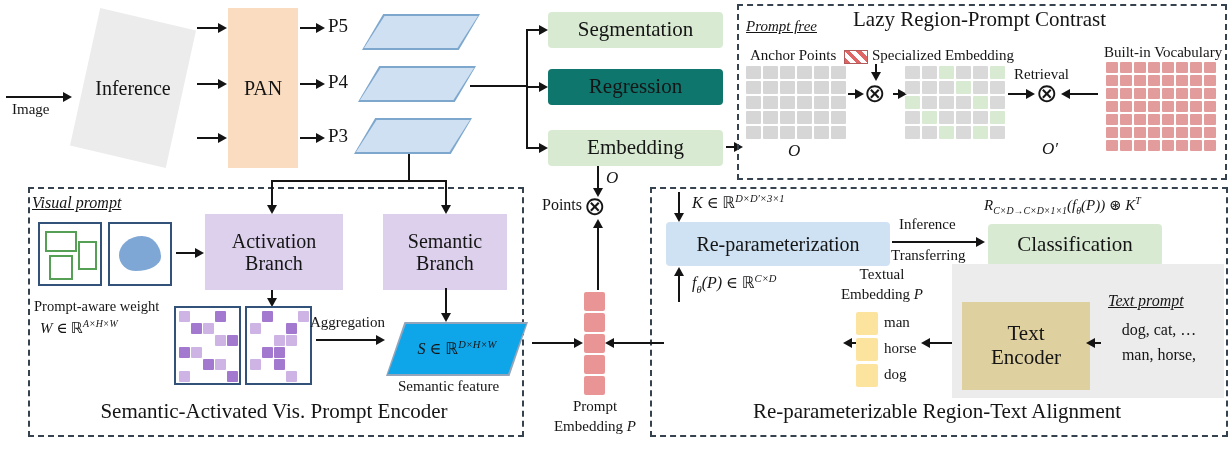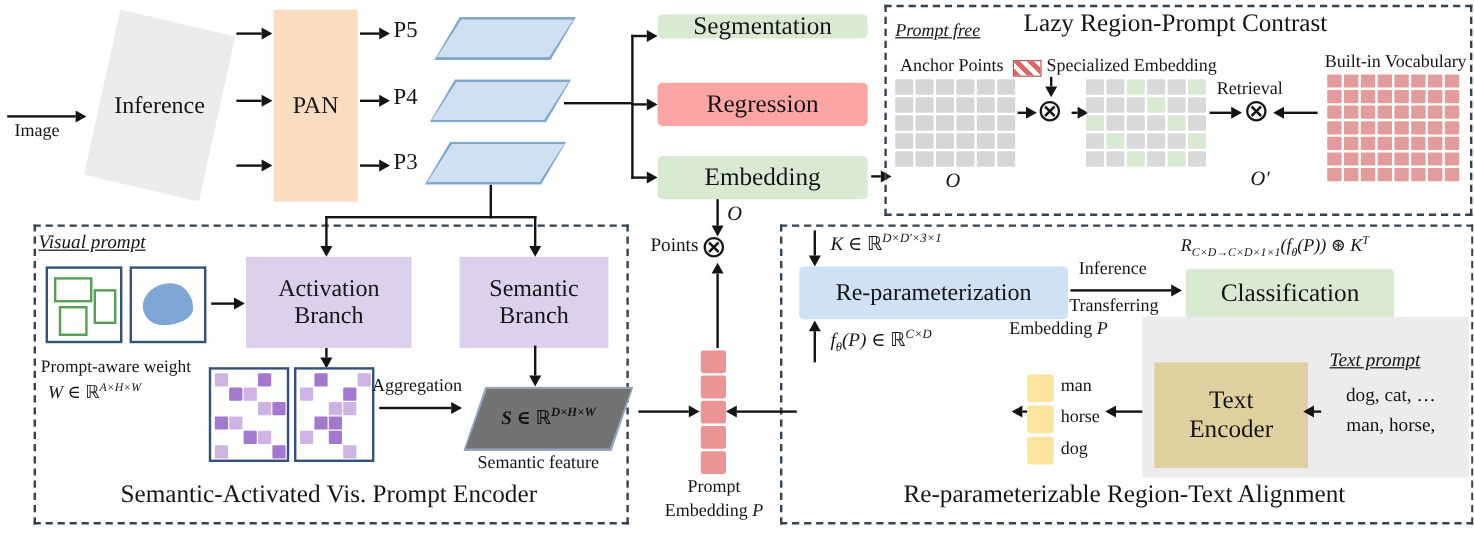--- a/index.html
+++ b/index.html
@@ -67,24 +67,24 @@
   <div class="plane-outer" style="left:354px; top:118px; width:118px; height:36px; background:#7da7cd; clip-path:polygon(18% 0,100% 0,82% 100%,0 100%);">
     <div class="plane-inner" style="inset:2px; background:#cfe0f2; clip-path:polygon(18% 0,100% 0,82% 100%,0 100%);"></div>
   </div>
 
   <div class="line hline" style="left:470px; top:85px; width:57px;"></div>
   <div class="line vline" style="left:526px; top:29px; height:120px;"></div>
   <div class="line hline ar-r" style="left:526px; top:29px; width:13px;"></div>
   <div class="line hline ar-r" style="left:526px; top:86px; width:13px;"></div>
   <div class="line hline ar-r" style="left:526px; top:147px; width:13px;"></div>
 
-  <div class="box rounded" style="left:548px; top:12px; width:175px; height:20px; background:#d9ead3; font-size:21px;">
+  <div class="box rounded" style="left:548px; top:12px; width:175px; height:36px; background:#d9ead3; font-size:21px;">
     <span>Segmentation</span>
   </div>
-  <div class="box rounded" style="left:548px; top:69px; width:175px; height:36px; background:#fca5a5; font-size:21px;">
+  <div class="box rounded" style="left:548px; top:69px; width:175px; height:36px; background:#0f766e; font-size:21px;">
     <span>Regression</span>
   </div>
   <div class="box rounded" style="left:548px; top:130px; width:175px; height:36px; background:#d9ead3; font-size:21px;">
     <span>Embedding</span>
   </div>
   <div class="line hline ar-r" style="left:726px; top:146px; width:8px;"></div>
 
   <div class="line vline ar-d" style="left:597px; top:166px; height:22px;"></div>
   <div class="abs math" style="left:606px; top:168px; font-size:17px;">O</div>
   <div class="abs" style="left:542px; top:196px; font-size:16px;">Points</div>
@@ -356,21 +356,21 @@
         <div style="width: 11px; height: 11px; background: rgb(255, 255, 255); border-radius: 1px;"></div>
       </div>
   </div>
 
   <div class="abs" style="left:310px; top:314px; font-size:15px;">Aggregation</div>
   <div class="line hline ar-r" style="left:316px; top:339px; width:60px;"></div>
 
   <div class="line vline ar-d" style="left:445px; top:288px; height:25px;"></div>
 
   <div class="plane-outer" style="left:386px; top:322px; width:142px; height:54px; background:#93a5ba; clip-path:polygon(13% 0,100% 0,87% 100%,0 100%);">
-    <div class="plane-inner box" style="inset:2px; background:#737373; clip-path:polygon(13% 0,100% 0,87% 100%,0 100%); position:absolute;font-weight:bold;">
+    <div class="plane-inner box" style="inset:2px; background:#0ea5e9; clip-path:polygon(13% 0,100% 0,87% 100%,0 100%); position:absolute;">
       <span class="math" style="font-size:16px;"><span>S ∈ ℝ</span><sup>D×H×W</sup></span>
     </div>
   </div>
   <div class="abs" style="left:398px; top:378px; font-size:15px;">Semantic feature</div>
 
   <div class="abs ctr" style="left:30px; top:399px; width:488px; font-size:21px;">Semantic-Activated Vis. Prompt Encoder</div>
 
   <div class="line hline ar-r" style="left:532px; top:342px; width:42px;"></div>
 
   <div class="dashed" style="left:650px; top:187px; width:574px; height:246px;"></div>
@@ -396,20 +396,21 @@
     <span>Classification</span>
   </div>
 
   <div class="line vline ar-u" style="left:678px; top:276px; height:26px;"></div>
   <div class="abs math" style="left:692px; top:273px; font-size:16px;">
     <span>f</span><sub>θ</sub><span>(P) ∈ ℝ</span><sup>C×D</sup>
   </div>
 
 
   <div class="abs ctr" style="left:826px; top:264px; width:112px; font-size:15px; line-height:1.35;">
+    <div><span>Textual</span></div>
     <div><span>Embedding</span> <span class="math">P</span></div>
   </div>
 
   <div class="line hline ar-l" style="left:852px; top:342px; width:4px;"></div>
   <div class="cellgrid" style="left: 856px; top: 312px; grid-template-columns: repeat(1, 22px); gap: 3px;">
       <div style="width: 22px; height: 23px; background: rgb(252, 228, 158); border-radius: 2px;"></div>
       <div style="width: 22px; height: 23px; background: rgb(252, 228, 158); border-radius: 2px;"></div>
       <div style="width: 22px; height: 23px; background: rgb(252, 228, 158); border-radius: 2px;"></div>
     </div>
   <div class="abs" style="left:884px; top:314px; font-size:15px;">man</div>

